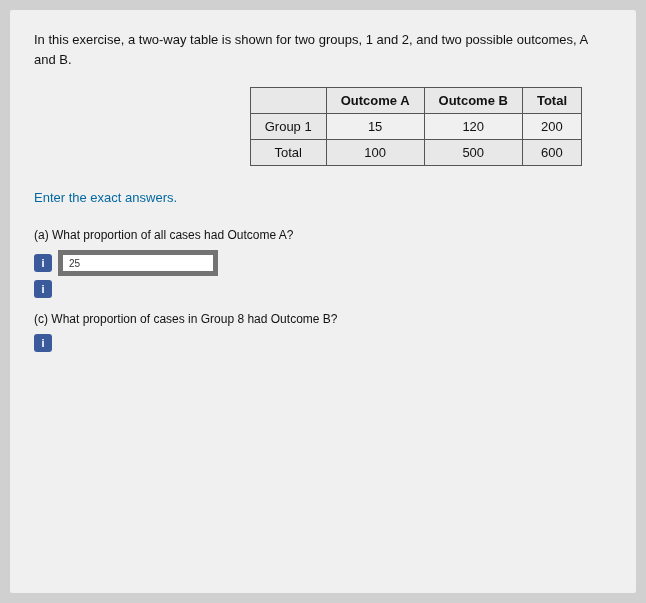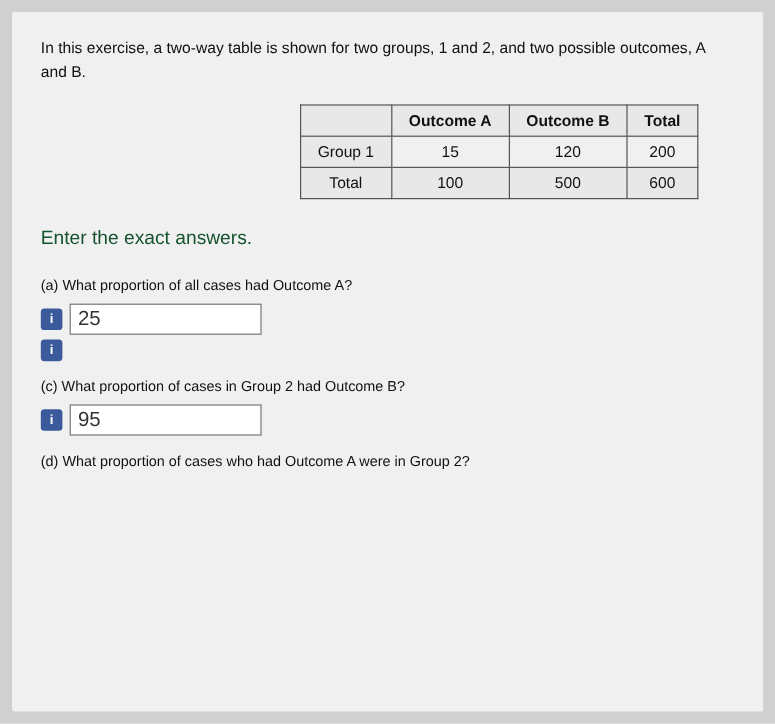--- a/index.html
+++ b/index.html
@@ -60,22 +60,22 @@
       text-align: center;
       font-weight: normal;
       background: #e8e8e8;
     }
 
     .two-way-table tr:last-child td {
       background: #e8e8e8;
     }
 
     .section-label {
-      font-size: 16px;
-      color: #14532d;
+      font-size: 13px;
+      color: #0369a1;
       margin-bottom: 23px;
     }
 
     .question {
       font-size: 12px;
       color: #111;
       margin-bottom: 8px;
       margin-top: 14px;
     }
 
@@ -98,24 +98,24 @@
       justify-content: center;
       margin-right: 6px;
       flex-shrink: 0;
       cursor: pointer;
       user-select: none;
     }
 
     .answer-input {
       width: 160px;
       height: 26px;
-      border: 1px solid #737373;
+      border: 5px solid #737373;
       background: #fff;
       padding: 2px 6px;
-      font-size: 17px;
+      font-size: 10px;
       color: #333;
       outline: none;
     }
   </style>
 </head>
 <body>
 
 <div class="page">
 
   <p class="intro-text">In this exercise, a two-way table is shown for two groups, 1 and 2, and two possible outcomes, A and B.</p>
@@ -152,21 +152,19 @@
   <p class="question">(a) What proportion of all cases had Outcome A?</p>
   <div class="input-row">
     <div class="info-icon">i</div>
     <input class="answer-input" type="text" value="25" style="">
   </div>
 
   <div class="input-row">
     <div class="info-icon">i</div>
   </div>
 
-  <p class="question">(c) What proportion of cases in Group 2 had Outcome B?</p>
+  <p class="question">(c) What proportion of cases in Group 8 had Outcome B?</p>
   <div class="input-row">
     <div class="info-icon">i</div>
-    <input class="answer-input" type="text" value="95" style="">
   </div>
 
-  <p class="question">(d) What proportion of cases who had Outcome A were in Group 2?</p>
 
 </div>
 
 </body></html>

